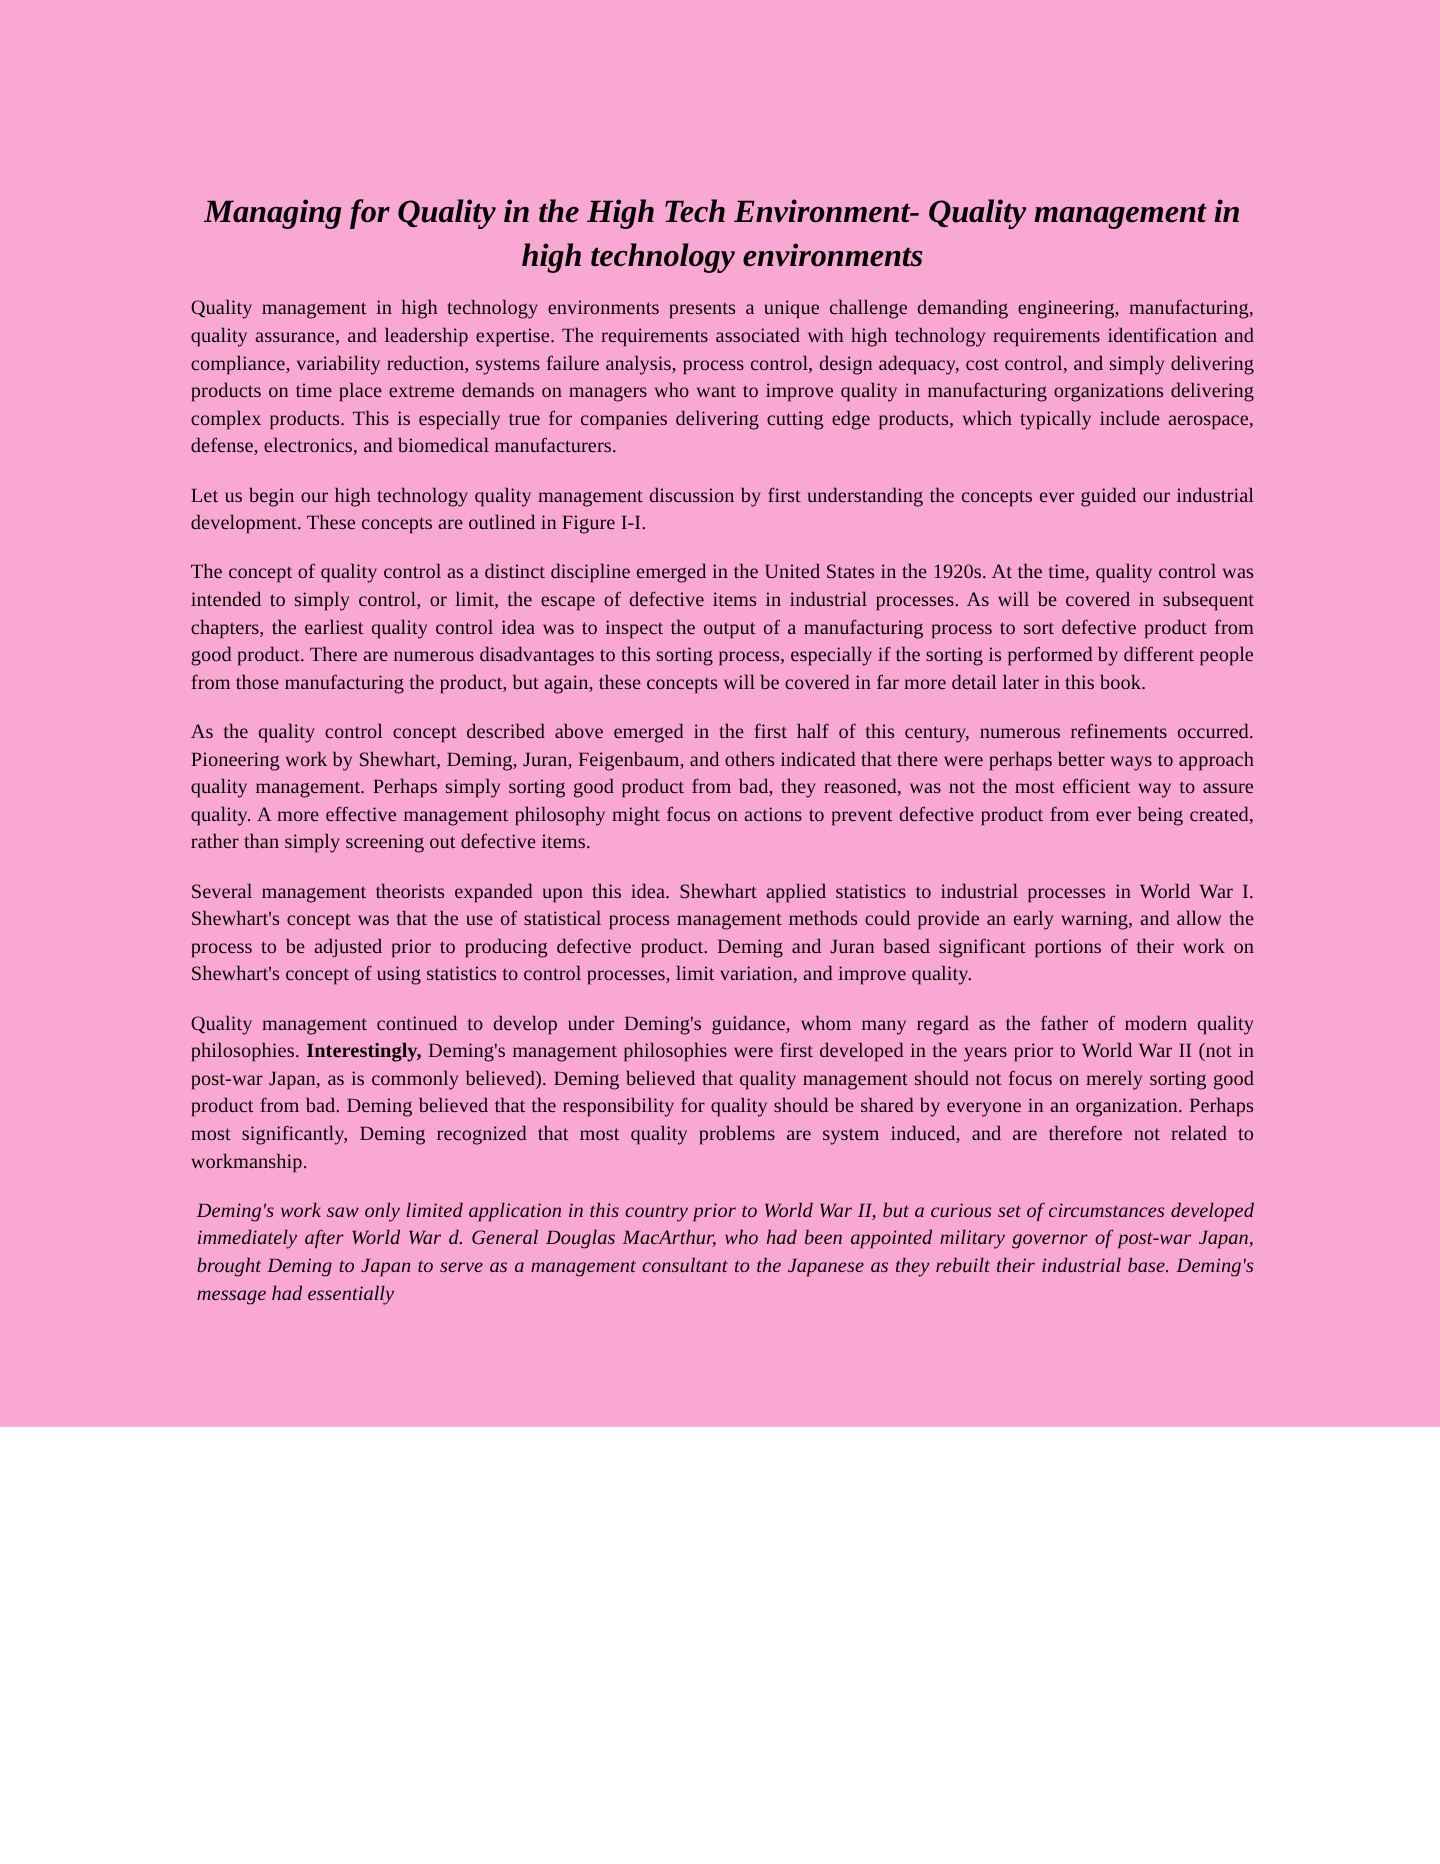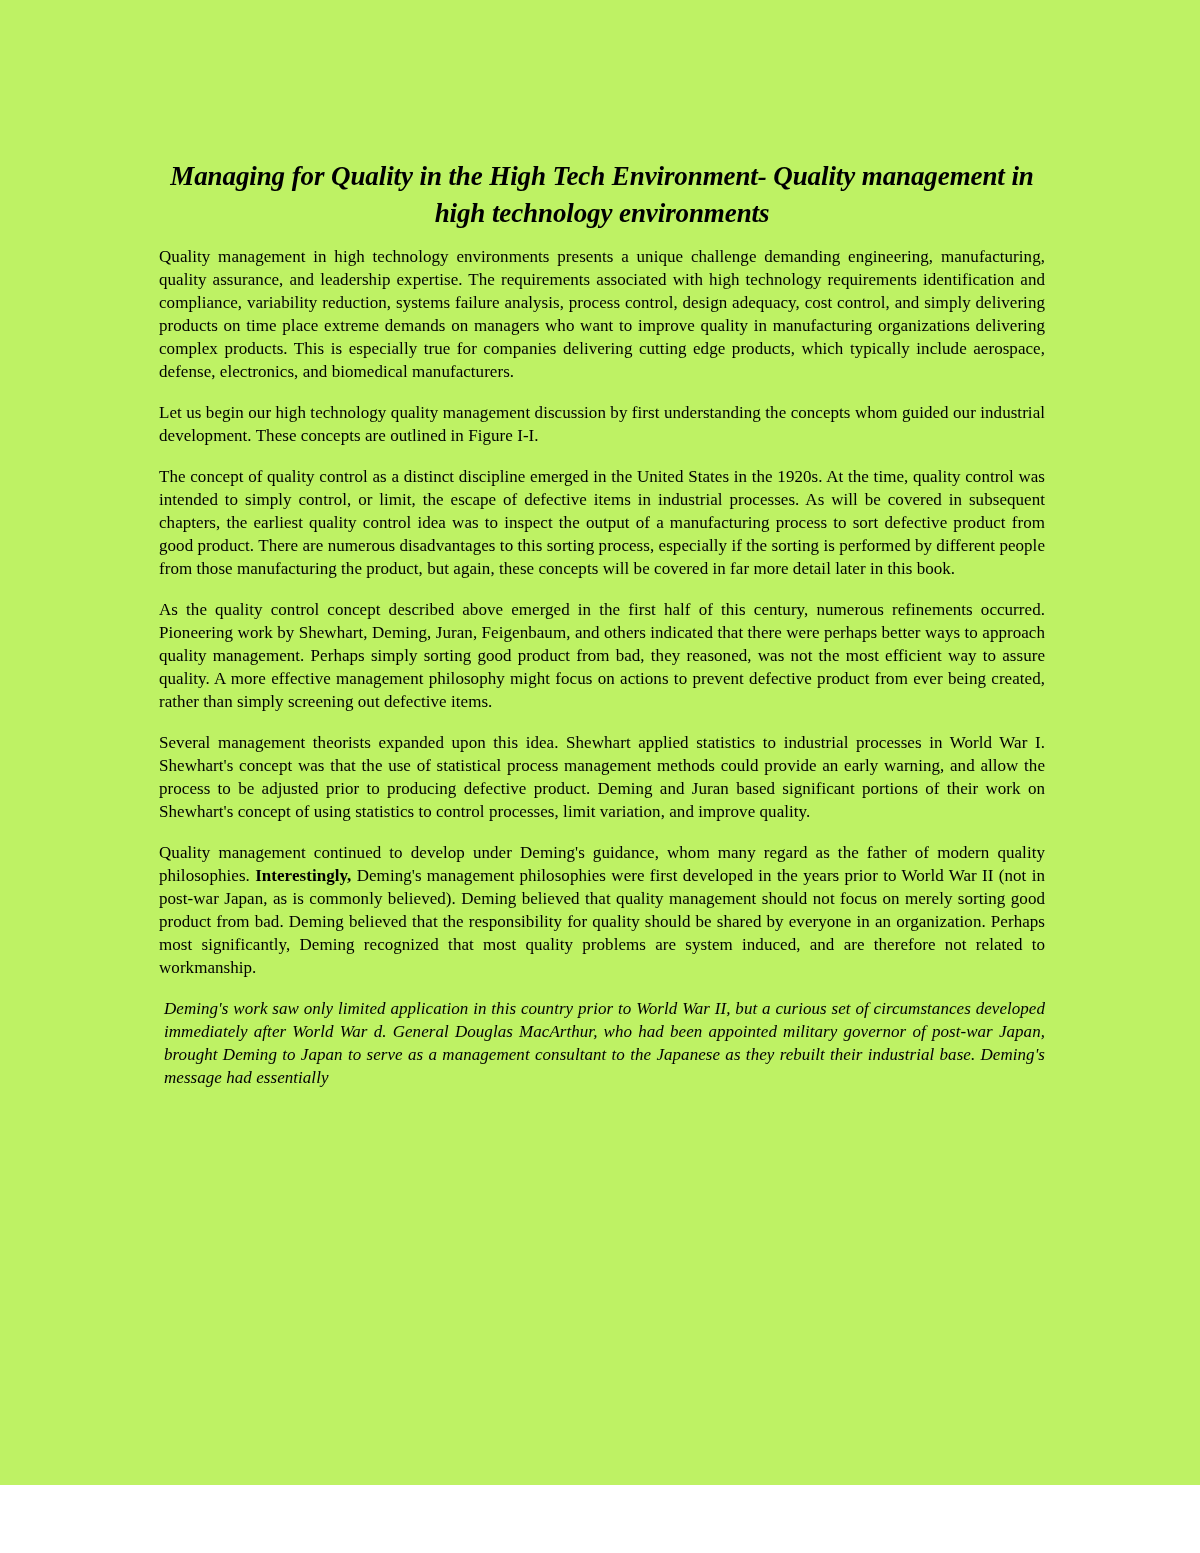--- a/index.html
+++ b/index.html
@@ -11,22 +11,22 @@
     width: 1200px;
     height: 1553px;
     overflow: hidden;
     font-family: "Liberation Serif", "DejaVu Serif", serif;
     color: #000000;
     -webkit-font-smoothing: none;
   }
   .page {
     position: relative;
     width: 1200px;
-    height: 1485px;
-    background: #bef264;
+    height: 1189px;
+    background: #f9a8d4;
     box-sizing: border-box;
   }
   .content {
     position: absolute;
     left: 159px;
     top: 158px;
     width: 886px;
   }
   .doc-title {
     font-size: 27px;
@@ -65,21 +65,21 @@
 </head>
 <body>
 
 <div class="page">
   <div class="content">
 
     <h1 class="doc-title">Managing for Quality in the High Tech Environment- Quality management in high technology environments</h1>
 
     <p class="para">Quality management in high technology environments presents a unique challenge demanding engineering, manufacturing, quality assurance, and leadership expertise.  The requirements associated with high technology requirements identification and compliance, variability reduction, systems failure analysis, process control, design adequacy, cost control, and simply delivering products on time place extreme demands on managers who want to improve quality in manufacturing organizations delivering complex products.  This is especially true for companies delivering cutting edge products, which typically include aerospace, defense, electronics, and biomedical manufacturers.</p>
 
-    <p class="para gap-before">Let us begin our high technology quality management discussion by first understanding the concepts whom guided our industrial development. These concepts are outlined in Figure I-I.</p>
+    <p class="para gap-before">Let us begin our high technology quality management discussion by first understanding the concepts ever guided our industrial development. These concepts are outlined in Figure I-I.</p>
 
     <p class="para gap-before">The concept of quality control as a distinct discipline emerged in the United States in the 1920s. At the time, quality control was intended to simply control, or limit, the escape of defective items in industrial processes.  As will be covered in subsequent chapters, the earliest quality control idea was to inspect the output of a manufacturing process to sort defective product from good product. There are numerous disadvantages to this sorting process, especially if the sorting is performed by different people from those manufacturing the product, but again, these concepts will be covered in far more detail later in this book.</p>
 
     <p class="para gap-before">As the quality control concept described above emerged in the first half of this century, numerous refinements occurred.  Pioneering work by Shewhart, Deming, Juran, Feigenbaum, and others indicated that there were perhaps better ways to approach quality management.  Perhaps simply sorting good product from bad, they reasoned, was not the most efficient way to assure quality. A more effective management philosophy might focus on actions to prevent defective product from ever being created, rather than simply screening out defective items.</p>
 
     <p class="para gap-before">Several management theorists expanded upon this idea.  Shewhart applied statistics to industrial processes in World War I. Shewhart's concept was that the use of statistical process management methods could provide an early warning, and allow the process to be adjusted prior to producing defective product.  Deming and Juran based significant portions of their work on Shewhart's concept of using statistics to control processes, limit variation, and improve quality.</p>
 
     <p class="para gap-before">
       <span>Quality management continued to develop under Deming's guidance, whom many regard as the father of modern quality philosophies.  </span><span class="bold-run">Interestingly,</span><span> Deming's management philosophies were first developed in the years prior to World War II (not in post-war Japan, as is commonly believed). Deming believed that quality management should not focus on merely sorting good product from bad. Deming believed that the responsibility for quality should be shared by everyone in an organization.  Perhaps most significantly, Deming recognized that most quality problems are system induced, and are therefore not related to workmanship.</span>
     </p>

